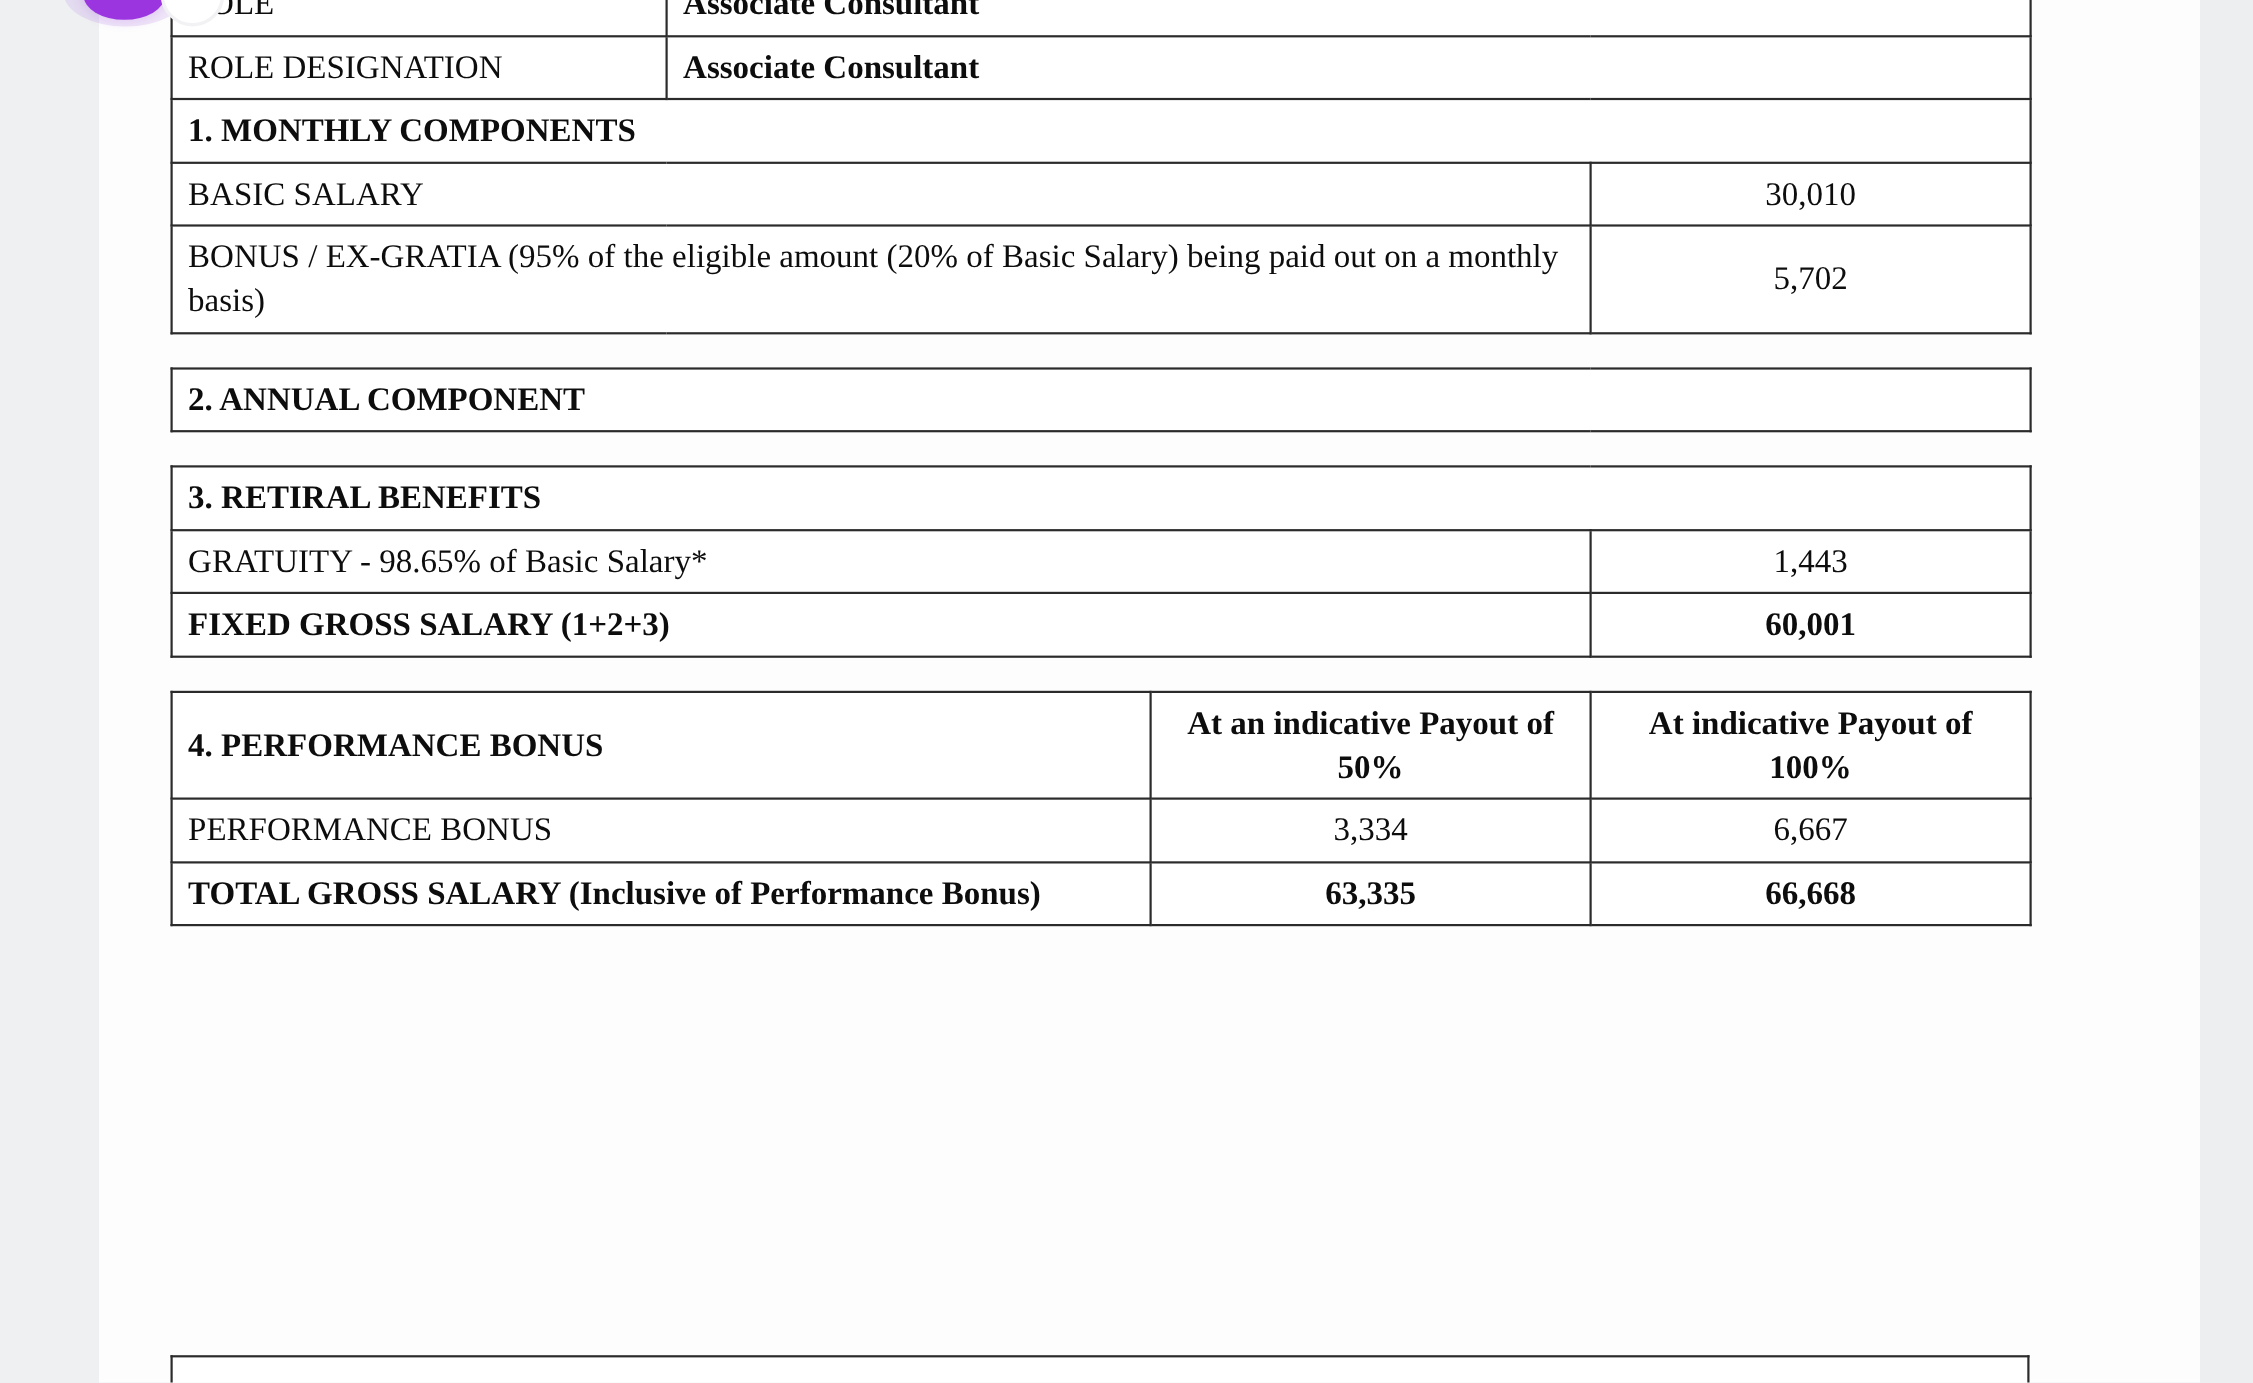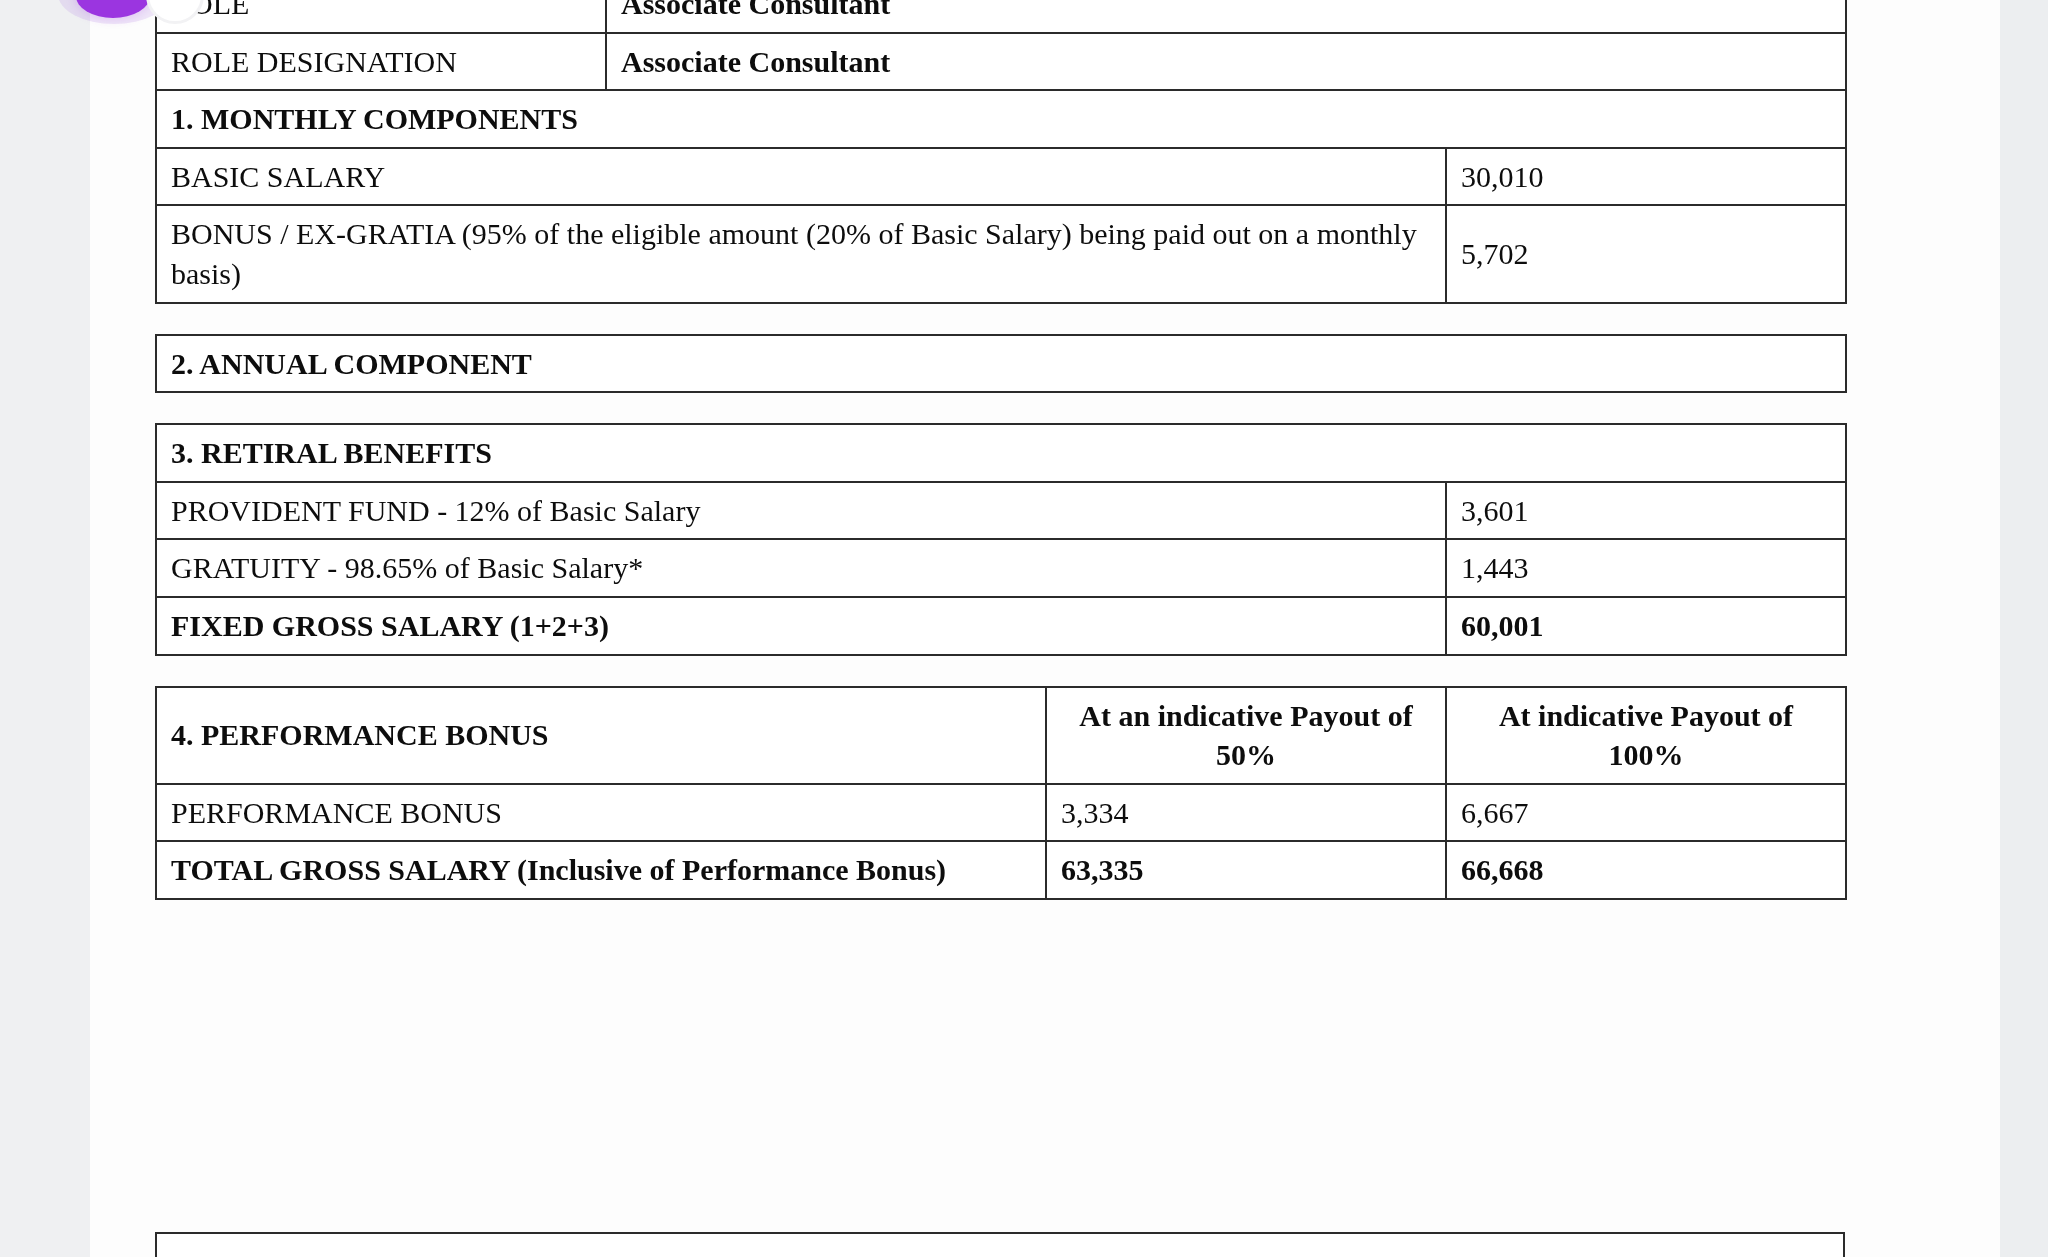--- a/index.html
+++ b/index.html
@@ -98,21 +98,21 @@
   table.sal td {
     border: 2px solid #2b2b2b;
     padding: 8px 14px;
     font-size: 30px;
     line-height: 1.32;
     vertical-align: middle;
     background: #ffffff;
   }
 
   td.lbl        { text-align: left; }
-  td.val        { text-align: left; }
+  td.val        { text-align: center; }
   td.b          { font-weight: bold; }
   td.hdrcell    { font-weight: bold; }
   td.ctr        { text-align: center; }
   td.bot        { vertical-align: bottom; }
   td.tall       { height: 86px; }
   td.xtall      { height: 100px; }
 
   
 
   #bottom-stub {
@@ -186,24 +186,20 @@
     <table class="sal">
       <colgroup>
         <col style="width:1290px">
         <col style="width:400px">
       </colgroup>
       <tbody>
         <tr>
           <td class="lbl b" colspan="2">3. RETIRAL BENEFITS</td>
         </tr>
         <tr>
-          <td class="lbl">PROVIDENT FUND - 12% of Basic Salary</td>
-          <td class="val">3,601</td>
-        </tr>
-        <tr>
           <td class="lbl">GRATUITY - 98.65% of Basic Salary*</td>
           <td class="val">1,443</td>
         </tr>
         <tr>
           <td class="lbl b">FIXED GROSS SALARY (1+2+3)</td>
           <td class="val b">60,001</td>
         </tr>
       </tbody>
     </table>
 

